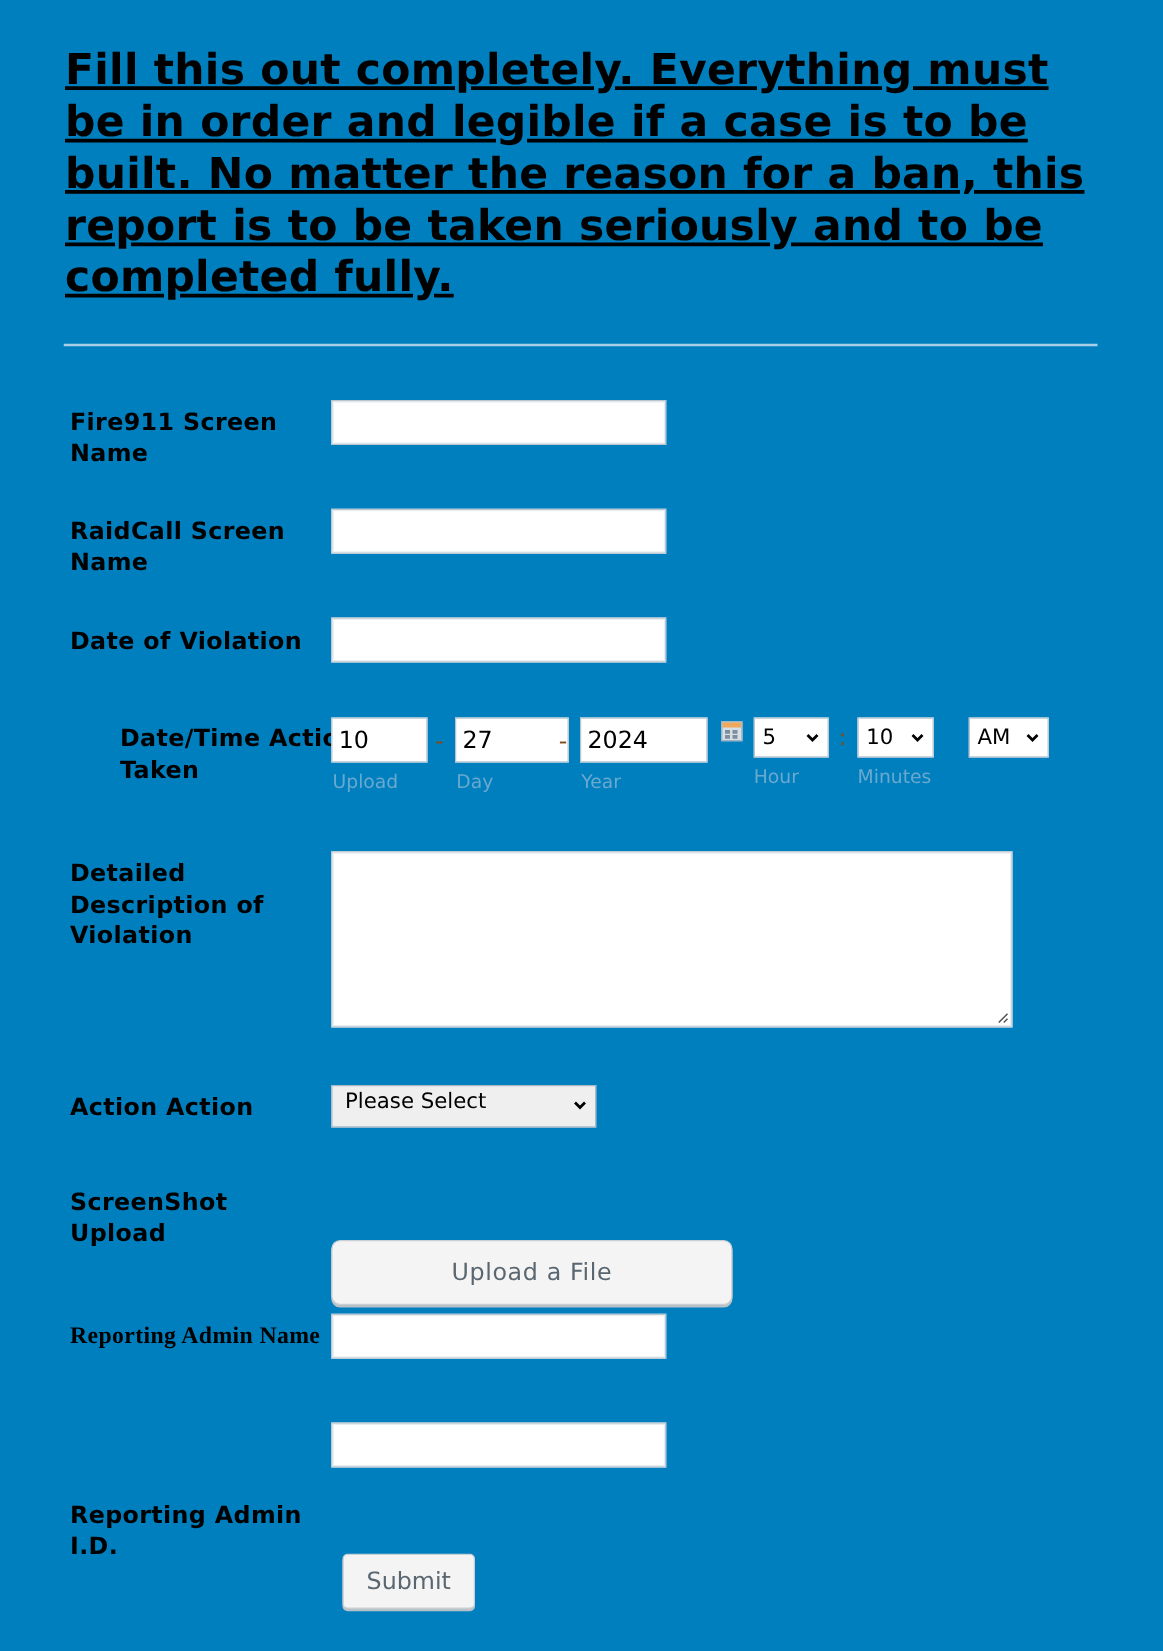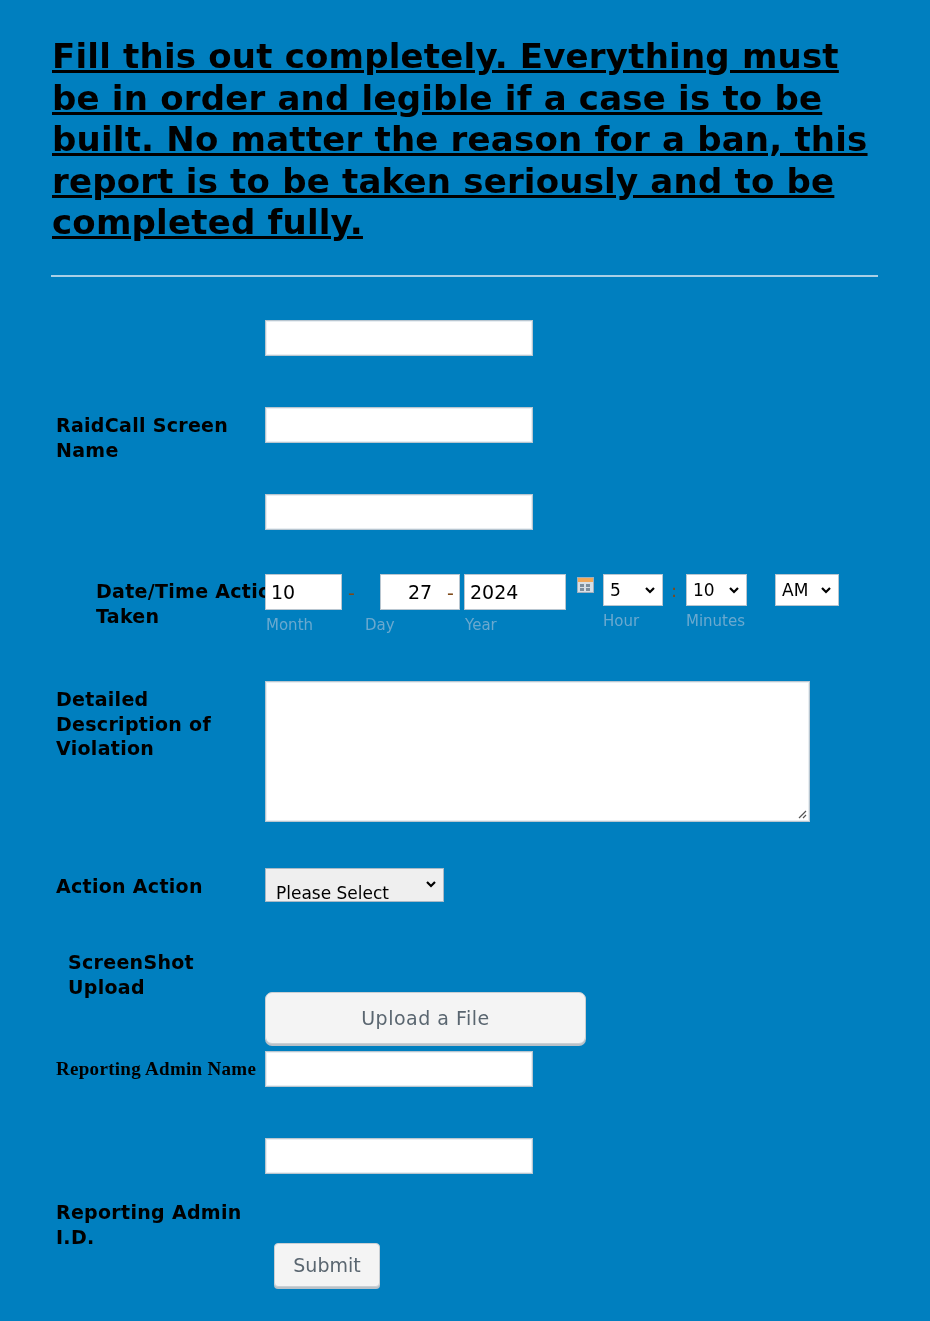--- a/index.html
+++ b/index.html
@@ -74,24 +74,24 @@
   }
 
   .textarea {
     position: absolute; left: 265px; top: 681px; width: 545px; height: 141px;
     background: #fff; border: 1px solid #b9c6d0;
     box-shadow: inset 0 0 0 1px #e8eef2;
   }
   .resize-grip { position: absolute; right: 2px; bottom: 2px; width: 10px; height: 10px; }
 
   .action-select {
-    position: absolute; left: 265px; top: 868px; width: 179px; height: 34px;
+    position: absolute; left: 265px; top: 868px; width: 212px; height: 34px;
     background: #efefef; border: 1px solid #a9b9c6;
     font-family: "DejaVu Sans", sans-serif; font-size: 17px; color: #000;
-    padding: 14px 10px; line-height: 20px;
+    padding: 2px 10px; line-height: 20px;
   }
 
   .upload-btn {
     position: absolute; left: 265px; top: 992px; width: 321px; height: 52px;
     background: #f4f4f4; border: 1px solid #c9cfd4; border-radius: 7px;
     box-shadow: 0 2px 0 #b9c1c8;
     font-family: "DejaVu Sans", sans-serif; font-size: 19px; color: #5a6670;
     text-align: center; line-height: 50px; letter-spacing: 0.5px;
   }
 
@@ -104,34 +104,36 @@
   }
 </style>
 </head>
 <body>
 
 <div class="page">
 
   <div class="header-text">Fill this out completely. Everything must be in order and legible if a case is to be built. No matter the reason for a ban, this report is to be taken seriously and to be completed fully.</div>
   <div class="divider"></div>
 
+  <div class="label" style="top:326px;">Fire911 Screen Name</div>
   <input class="text-input" style="top: 320px;" type="text" value="">
 
   <div class="label" style="top:413px;">RaidCall Screen Name</div>
   <input class="text-input" style="top: 407px;" type="text" value="">
 
+  <div class="label" style="top:501px; width:210px;">Date of Violation</div>
   <input class="text-input" style="top: 494px;" type="text" value="">
 
   <div class="label" style="top:579px; width:205px;margin-left:40px;">Date/Time Action Taken</div>
 
   <div class="date-input" style="left:265px; width:77px;">10</div>
-  <div class="sublabel" style="left:266px; top:616px;">Month</div>
+  <div class="sublabel" style="left:266px; top:616px;">Upload</div>
   <div class="date-sep" style="left:348px;">-</div>
 
-  <div class="date-input" style="left:380px; width:80px;text-align:center;">27</div>
+  <div class="date-input" style="left:364px; width:91px;">27</div>
   <div class="sublabel" style="left:365px; top:616px;">Day</div>
   <div class="date-sep" style="left:447px;">-</div>
 
   <div class="date-input" style="left:464px; width:102px;">2024</div>
   <div class="sublabel" style="left:465px; top:616px;">Year</div>
 
   <div class="cal-icon">
     <div class="top"></div>
     <div class="cell" style="left:2px; top:6px;"></div>
     <div class="cell" style="left:8px; top:6px;"></div>
@@ -173,21 +175,21 @@
   </div>
 
   <div class="label" style="top:874px;">Action Action</div>
   <div class="action-select">
     <span>Please Select</span>
     <svg class="chev" viewBox="0 0 12 12">
         <path d="M2 4 L6 8 L10 4" stroke="#000" stroke-width="2.2" fill="none"></path>
       </svg>
   </div>
 
-  <div class="label" style="top:950px; width:180px;margin-left:12px;">ScreenShot Upload</div>
+  <div class="label" style="top:950px; width:180px;">ScreenShot Upload</div>
   <div class="upload-btn">Upload a File</div>
 
   <div class="label" style="top:1057px; width:205px;font-family:Liberation Serif, serif;">Reporting Admin Name</div>
   <input class="text-input" style="top: 1051px;" type="text" value="">
 
   <div class="label" style="top:1200px; width:205px;">Reporting Admin I.D.</div>
   <input class="text-input" style="top: 1138px;" type="text" value="">
 
   <div class="submit-btn">Submit</div>
 

